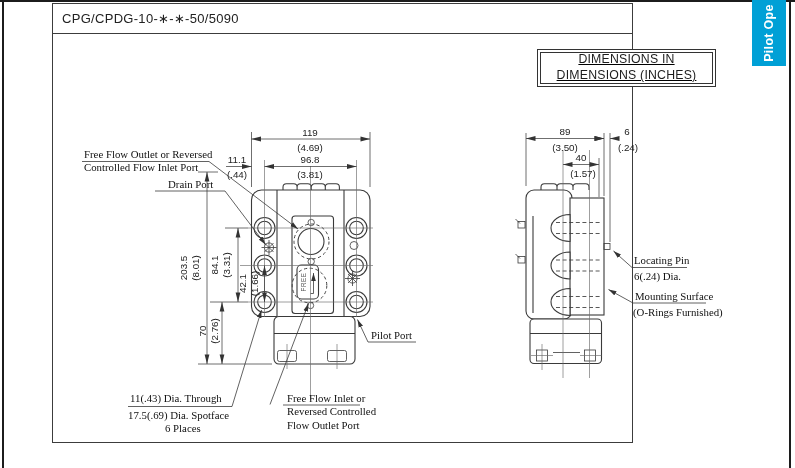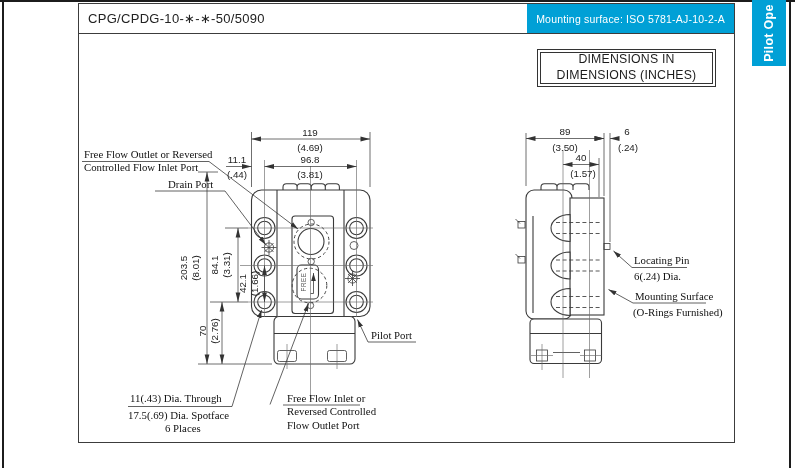--- a/index.html
+++ b/index.html
@@ -2,30 +2,30 @@
 <html style="--accent: #00a0d6;"><head>
 <meta charset="utf-8">
 <style>
   html,body{margin:0;padding:0;background:#e8e8e8;}
   .page{position:relative;width:795px;height:468px;background:#fff;overflow:hidden;
         font-family:"Liberation Sans",sans-serif;}
   .edge{position:absolute;background:#1c1c1c;}
   .edge-top{left:0;top:0;width:795px;height:2px;}
   .edge-left{left:2px;top:0;width:2px;height:468px;}
   .edge-right{left:789px;top:0;width:2px;height:468px;}
-  .frame{position:absolute;left:78px;top:3px;width:657px;height:440px;border:1px solid #3c3c3c;box-sizing:border-box;background:#fff;text-align:right;}
+  .frame{position:absolute;left:52px;top:3px;width:581px;height:440px;border:1px solid #3c3c3c;box-sizing:border-box;background:#fff;text-align:right;}
   .frame-header{position:relative;height:29px;border-bottom:1px solid #3c3c3c;}
   .doc-title{position:absolute;left:9px;top:0;line-height:29px;font-size:13px;color:#222;letter-spacing:.3px;}
   .badge{position:absolute;right:0;top:0;height:29px;width:207px;background:var(--accent,#00a0d6);
          color:#fff;font-size:10.5px;display:flex;align-items:center;justify-content:center;letter-spacing:.2px;}
   .side-tab{position:absolute;left:752px;top:0;width:34px;height:66px;background:var(--accent,#00a0d6);
             display:flex;align-items:center;justify-content:center;overflow:hidden;}
   .side-tab span{transform:rotate(-90deg);white-space:nowrap;color:#fff;font-weight:bold;font-size:12.5px;letter-spacing:.3px;}
   .note-box{position:absolute;left:537px;top:49px;width:179px;height:38px;border:1.5px solid #333;
-            box-sizing:border-box;padding:2px;background:#fff;}
+            box-sizing:border-box;padding:2px;background:#fff;text-decoration:underline;}
   .note-inner{border:1px solid #333;width:100%;height:100%;box-sizing:border-box;display:flex;flex-direction:column;
               align-items:center;justify-content:center;font-size:12.3px;color:#1d1d1d;line-height:1.3;letter-spacing:.2px;}
   svg.drawing{position:absolute;left:0;top:0;}
   .ol{fill:#fff;stroke:#3a3a3a;stroke-width:1.1;}
   .ol2{fill:none;stroke:#3a3a3a;stroke-width:1.1;}
   .thin{fill:none;stroke:#3a3a3a;stroke-width:.8;}
   .cl{fill:none;stroke:#6a6a6a;stroke-width:.65;}
   .dim{fill:none;stroke:#3f3f3f;stroke-width:.75;}
   .dsh{fill:none;stroke:#3a3a3a;stroke-width:.95;stroke-dasharray:3.2 2.6;}
   .hid{fill:none;stroke:#3a3a3a;stroke-width:.85;stroke-dasharray:4 2.6;}
@@ -38,21 +38,20 @@
 <body>
 
 <div class="page">
   <div class="edge edge-top"></div>
   <div class="edge edge-left"></div>
   <div class="edge edge-right"></div>
 
   <div class="frame">
     <div class="frame-header">
       <div class="doc-title">CPG/CPDG-10-∗-∗-50/5090</div>
-      <div class="badge">Mounting surface: ISO 5781-AJ-10-2-A</div>
     </div>
   </div>
 
   <div class="side-tab">
     <span>Pilot Ope</span>
   </div>
 
   <div class="note-box">
     <div class="note-inner">
       <div>DIMENSIONS IN</div>

